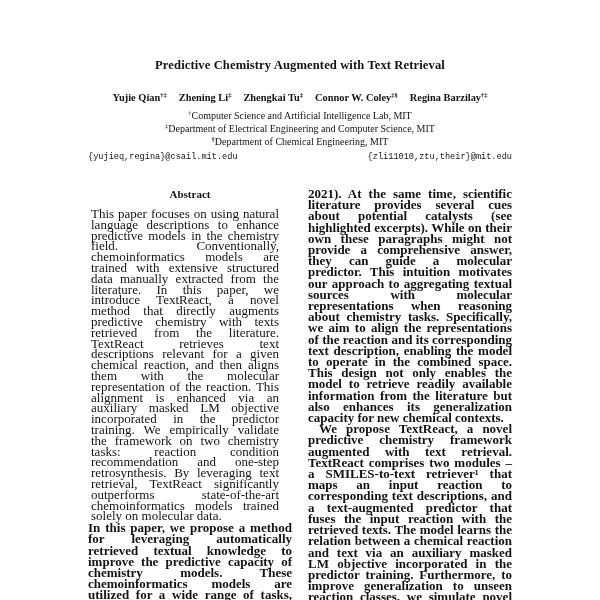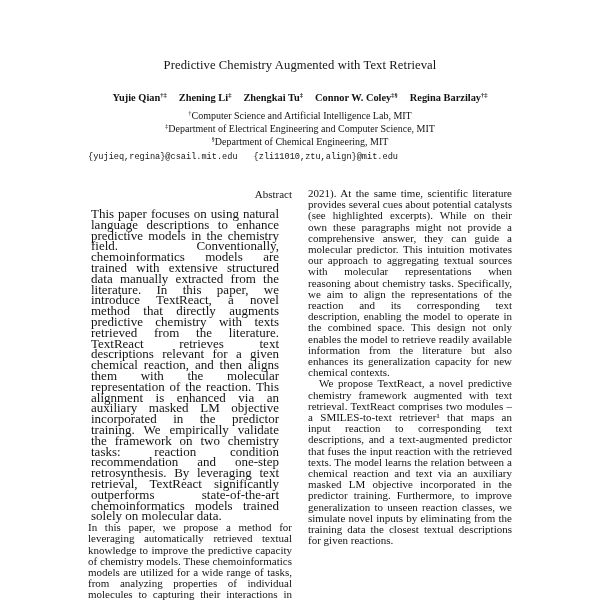--- a/index.html
+++ b/index.html
@@ -13,21 +13,21 @@
     height: 600px;
     background: #ffffff;
     color: #131313;
     font-family: "Liberation Serif", serif;
     box-sizing: border-box;
     padding: 58px 88px 0 88px;
     overflow: hidden;
   }
   .title {
     font-size: 12.6px;
-    font-weight: normal;
+    font-weight: bold;
     text-align: center;
     margin: 0 0 19px 0;
     letter-spacing: 0.1px;
   }
   .authors {
     text-align: center;
     font-weight: bold;
     font-size: 10.4px;
     margin-bottom: 6px;
     white-space: nowrap;
@@ -38,78 +38,79 @@
     line-height: 0;
   }
   .affil-block { text-align: center; }
   .affil {
     font-size: 10px;
     line-height: 13px;
   }
   .emails {
     margin-top: 4px;
     display: flex;
-    justify-content: flex-start;
+    justify-content: space-between;
     gap: 16px;
     font-family: "Liberation Mono", monospace;
     font-size: 8.6px;
   }
   .columns {
     display: flex;
     gap: 16px;
     margin-top: 26px;
   }
   .col {
     width: 204px;
     text-align: justify;
   }
   .abstract-heading {
     font-size: 11px;
-    font-weight: normal;
-    text-align: right;
+    font-weight: bold;
+    text-align: center;
     margin: 0 0 9px 0;
   }
   .abstract-text {
     font-size: 13px;
     line-height: 10.8px;
     margin: 0;
     padding: 0 13px 0 3px;
   }
   .section-heading {
     font-size: 10.6px;
     font-weight: bold;
     margin: 13px 0 9px 0;
     text-align: left;
   }
   .section-heading .sec-num { display: inline-block; margin-right: 13px; }
   .body-par {
-    font-size: 11px;
+    font-size: 13px;
     line-height: 11.2px;
     margin: 0;
+    font-weight: bold;
   }
   .indent { text-indent: 11px; }
 </style>
 </head>
 <body>
 
 <div class="page">
 
   <h1 class="title">Predictive Chemistry Augmented with Text Retrieval</h1>
 
   <div class="authors"><span class="author">Yujie Qian<sup>†‡</sup></span><span class="author">Zhening Li<sup>‡</sup></span><span class="author">Zhengkai Tu<sup>‡</sup></span><span class="author">Connor W. Coley<sup>‡§</sup></span><span class="author">Regina Barzilay<sup>†‡</sup></span></div>
 
   <div class="affil-block">
       <div class="affil"><sup>†</sup>Computer Science and Artificial Intelligence Lab, MIT</div>
       <div class="affil"><sup>‡</sup>Department of Electrical Engineering and Computer Science, MIT</div>
       <div class="affil"><sup>§</sup>Department of Chemical Engineering, MIT</div>
     </div>
 
   <div class="emails">
       <span>{yujieq,regina}@csail.mit.edu</span>
-      <span>{zli11010,ztu,align}@mit.edu</span>
+      <span>{zli11010,ztu,their}@mit.edu</span>
     </div>
 
   <div class="columns">
 
     <div class="col">
       <h2 class="abstract-heading">Abstract</h2>
       <p class="abstract-text">This paper focuses on using natural language descriptions to enhance predictive models in the chemistry field. Conventionally, chemoinformatics models are trained with extensive structured data manually extracted from the literature. In this paper, we introduce TextReact, a novel method that directly augments predictive chemistry with texts retrieved from the literature. TextReact retrieves text descriptions relevant for a given chemical reaction, and then aligns them with the molecular representation of the reaction. This alignment is enhanced via an auxiliary masked LM objective incorporated in the predictor training. We empirically validate the framework on two chemistry tasks: reaction condition recommendation and one-step retrosynthesis. By leveraging text retrieval, TextReact significantly outperforms state-of-the-art chemoinformatics models trained solely on molecular data.</p>
 
       <p class="body-par">In this paper, we propose a method for leveraging automatically retrieved textual knowledge to improve the predictive capacity of chemistry models. These chemoinformatics models are utilized for a wide range of tasks, from analyzing properties of individual molecules to capturing their interactions in chemical reactions (Yang et al., 2019; Segler</p>
     </div>

